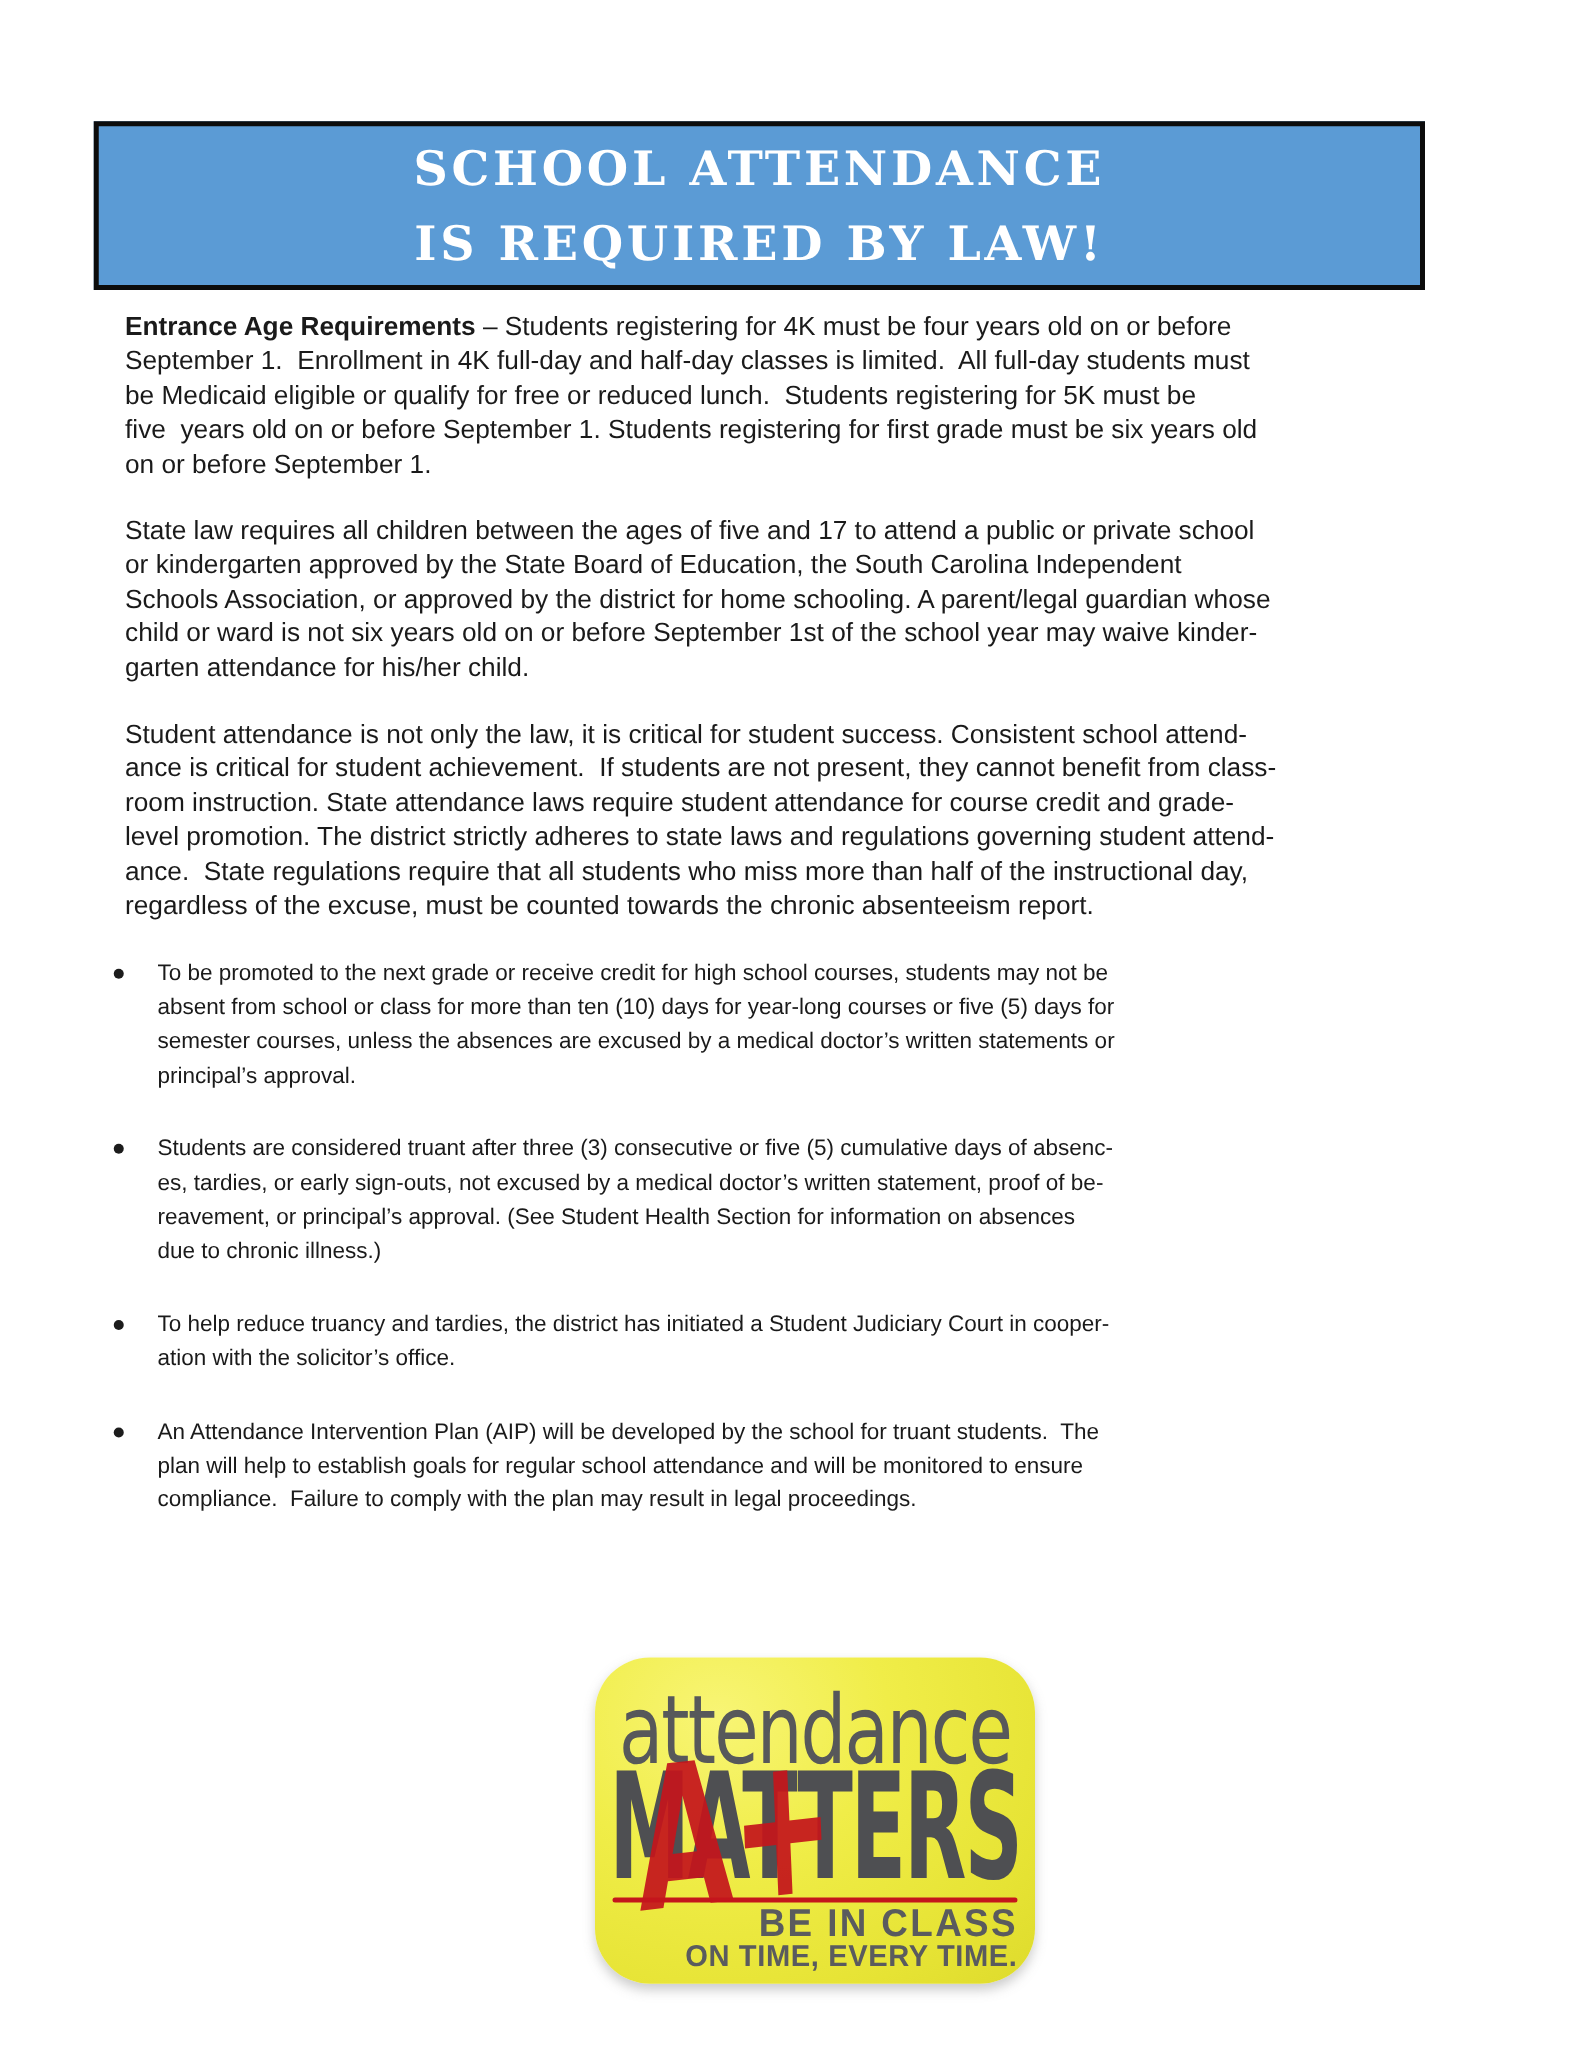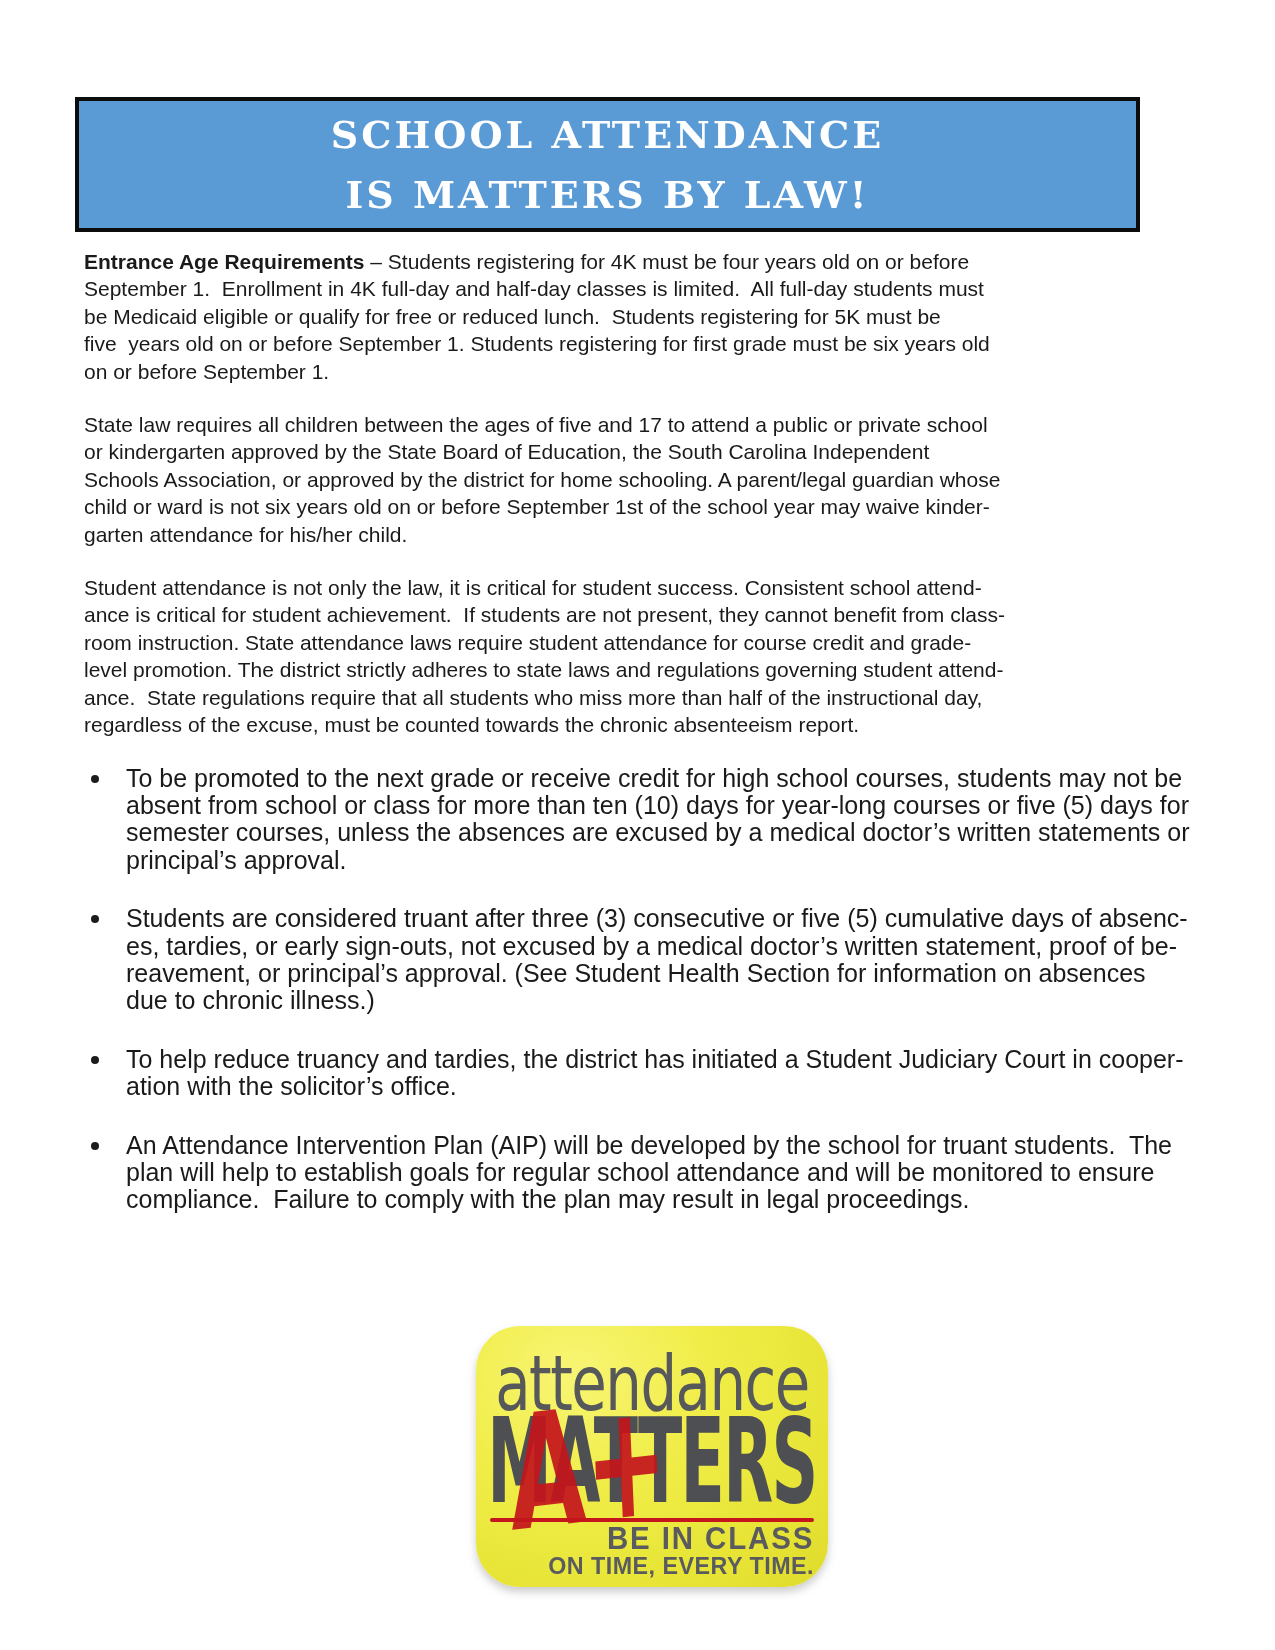--- a/index.html
+++ b/index.html
@@ -8,26 +8,26 @@
 
   
   .banner{position:absolute;left:75px;top:97px;width:1065px;height:135px;box-sizing:border-box;
           background:#5b9bd5;border:4px solid #0c0c0c;
           display:flex;flex-direction:column;align-items:center;justify-content:center;gap:22px;}
   .banner-line{font-family:"DejaVu Serif",serif;font-weight:bold;font-size:38px;
                letter-spacing:3px;color:#ffffff;line-height:1;white-space:nowrap;}
 
   
   .content{position:absolute;left:84px;top:248px;width:1078px;}
-  .para{margin:0 0 26px 0;font-size:21px;line-height:27.4px;white-space:pre;}
+  .para{margin:0 0 26px 16px;font-size:21px;line-height:27.4px;white-space:pre;}
   .lead{font-weight:bold;}
   .bullets{list-style:none;margin:25px 0 0 0;padding:0;}
   .bullet{display:flex;align-items:flex-start;margin:0 0 31px 0;}
   .dot{flex:0 0 auto;width:8px;height:8px;border-radius:50%;background:#1c1c1c;margin:10px 0 0 7px;}
-  .btext{display:block;margin-left:27px;font-size:25px;line-height:27.4px;white-space:pre;}
+  .btext{display:block;margin-left:27px;font-size:18px;line-height:27.4px;white-space:pre;}
 
   
   .logo{position:absolute;left:476px;top:1326px;width:352px;height:261px;border-radius:44px;
         background:radial-gradient(ellipse at 28% 18%, #f8f575 0%, #f0ed48 38%, #e6e334 78%, #dedb2c 100%);
         box-shadow:0 5px 9px rgba(110,110,110,0.35);overflow:hidden;}
   .logo-row{position:absolute;left:0;width:100%;}
   .squeeze{position:absolute;left:50%;white-space:nowrap;line-height:1;}
   .logo-word1{top:20px;height:78px;}
   .logo-word1 .squeeze{font-family:"DejaVu Sans",sans-serif;font-size:76px;color:#57585a;
         letter-spacing:-2px;transform:translateX(-50%) scaleX(0.76);transform-origin:center;}
@@ -45,21 +45,21 @@
         font-size:24px;line-height:1;color:#5a5b5e;letter-spacing:0.5px;white-space:nowrap;
         transform:scaleX(0.97);transform-origin:right center;}
 </style>
 </head>
 <body>
 
 <div class="page">
 
   <header class="banner">
     <div class="banner-line">SCHOOL ATTENDANCE</div>
-    <div class="banner-line">IS MATTERS BY LAW!</div>
+    <div class="banner-line">IS REQUIRED BY LAW!</div>
   </header>
 
   <main class="content">
     <p class="para"><span class="lead">Entrance Age Requirements</span><span> – Students registering for 4K must be four years old on or before
 September 1.  Enrollment in 4K full-day and half-day classes is limited.  All full-day students must
 be Medicaid eligible or qualify for free or reduced lunch.  Students registering for 5K must be
 five  years old on or before September 1. Students registering for first grade must be six years old
 on or before September 1.</span></p>
 
     <p class="para">State law requires all children between the ages of five and 17 to attend a public or private school

